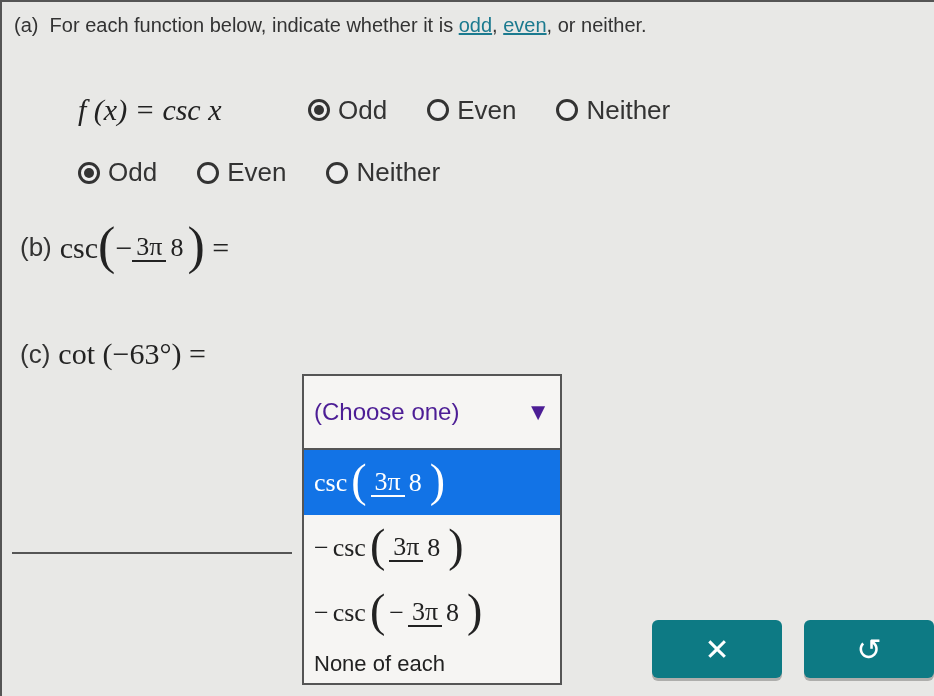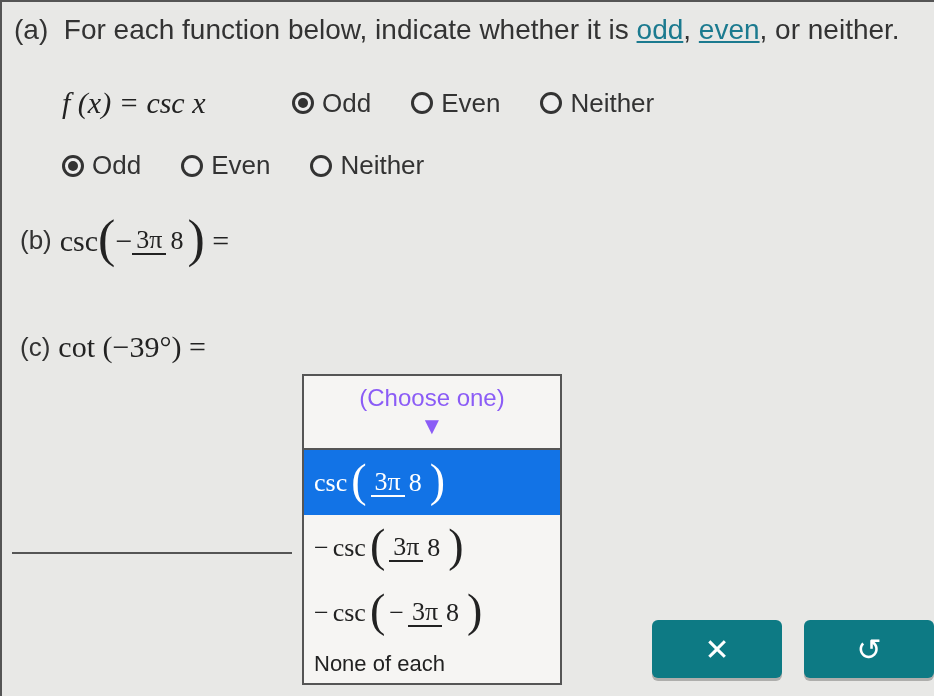--- a/index.html
+++ b/index.html
@@ -14,29 +14,29 @@
     position: relative;
   }
   .panel {
     border: 2px solid #555;
     border-right: none;
     border-bottom: none;
     padding: 12px 0 0 12px;
     height: 100%;
   }
   .prompt {
-    font-size: 28px;
+    font-size: 20px;
     color: #333;
-    margin-bottom: 40px;
+    margin-bottom: 56px;
   }
   .prompt .link { color: #1b7a8f; text-decoration: underline; }
   .row {
     display: flex;
     align-items: center;
-    margin: 0 0 30px 48px;
+    margin: 0 0 30px 64px;
     font-size: 30px;
     font-style: italic;
     font-family: 'Times New Roman', serif;
   }
   .func { width: 230px; }
   .opts { display: flex; gap: 40px; font-style: normal; font-family: Arial, sans-serif; font-size: 26px; color: #333;}
   .opt { display: flex; align-items: center; gap: 8px; }
   .radio {
     width: 22px; height: 22px; border: 3px solid #333; border-radius: 50%;
     display: inline-flex; align-items: center; justify-content: center;
@@ -60,23 +60,22 @@
     background: #f6f5f3;
     position: absolute;
     left: 302px;
     top: 374px;
     width: 260px;
     font-family: Arial, sans-serif;
     font-style: normal;
   }
   .dd-header {
     display: flex; justify-content: space-between; align-items: center;
-    padding: 8px 10px; font-size: 24px; color: #8b5cf6;
+    padding: 22px 10px; font-size: 24px; color: #4c1d95;
     border-bottom: 2px solid #555;
-    flex-direction: column;
   }
   .dd-list { }
   .dd-item {
     padding: 6px 10px;
     font-size: 26px;
     font-family: 'Times New Roman', serif;
     display: flex; align-items: center;
     gap: 4px;
     color: #222;
   }
@@ -161,21 +160,21 @@
     <span class="frac">
         <span class="n">3π</span>
         <span class="d">8</span>
       </span>
     <span class="paren">)</span>
     &nbsp;<span>=</span>
   </div>
 
   <div class="part-c" style="margin-top:60px;">
     <span class="lbl">(c)</span>
-    <span style="font-style:normal;">cot (−39°) =</span>
+    <span style="font-style:normal;">cot (−63°) =</span>
   </div>
 
   <div class="divider"></div>
 
 </div>
 
 <div class="dropdown">
   <div class="dd-header">
     <span>(Choose one)</span>
     <span>▼</span>

